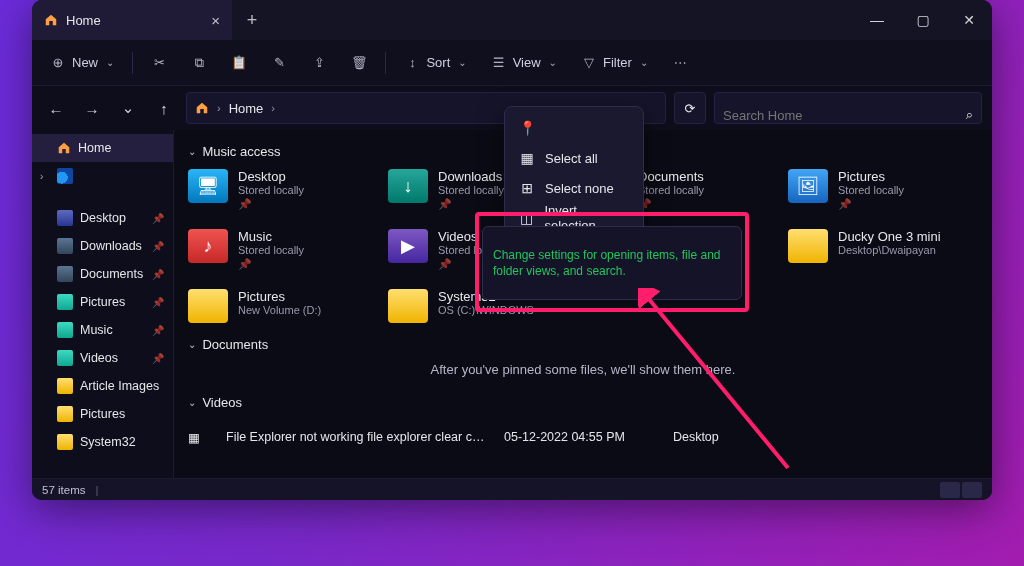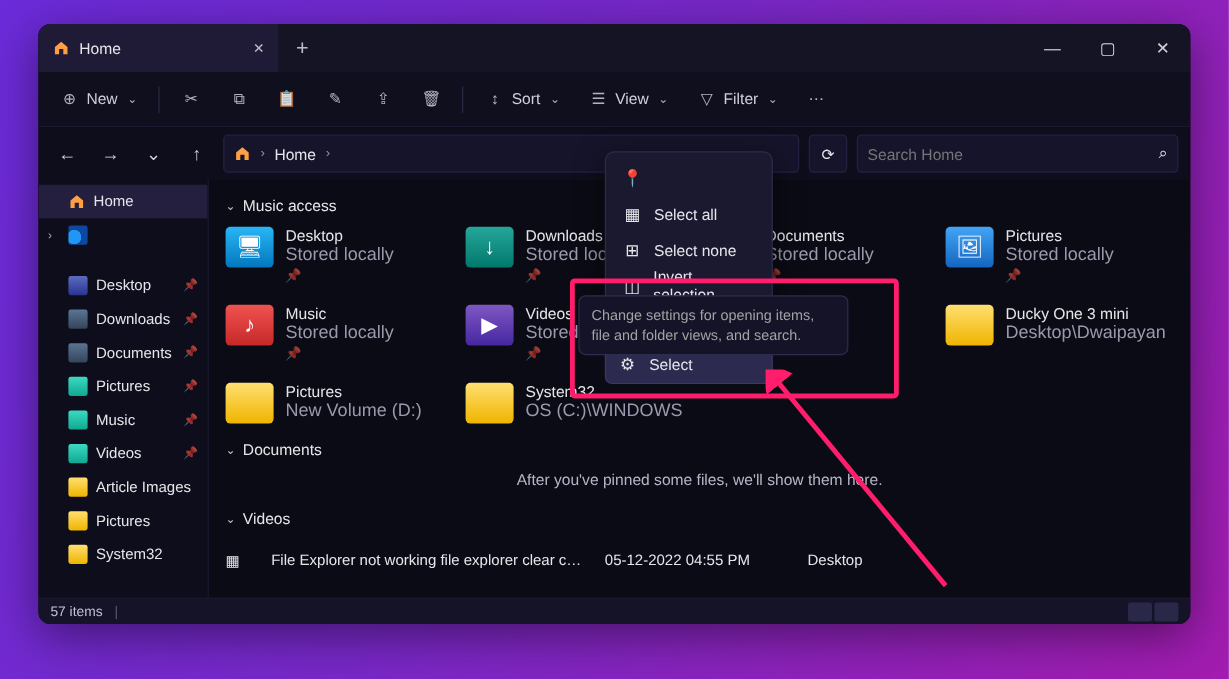--- a/index.html
+++ b/index.html
@@ -2,21 +2,21 @@
 <html><head>
 <meta charset="utf-8">
 <style>
   * { box-sizing: border-box; margin: 0; padding: 0; font-family: "Segoe UI", Arial, sans-serif; }
   body {
     width: 1024px; height: 566px; overflow: hidden;
     background: linear-gradient(120deg, #6b2bd9 0%, #7828c8 45%, #a21caf 100%);
     position: relative;
   }
   .window {
-    position: absolute; left: 32px; top: 20px; width: 960px; height: 500px;
+    position: absolute; left: 32px; top: 0; width: 960px; height: 500px;
     background: #0b0b15; border-radius: 10px; overflow: hidden;
     box-shadow: 0 10px 40px rgba(0,0,0,.45); display: flex; flex-direction: column;
     color: #e6e6ea; font-size: 13px;
   }
   
   .titlebar { display: flex; align-items: center; height: 40px; background: #141425; }
   .tab {
     display: flex; align-items: center; gap: 8px; padding: 0 12px; height: 40px;
     background: #1f1b36; border-top-left-radius: 10px;  width: 200px;
   }
@@ -44,21 +44,21 @@
   }
   .navarrow{ width:28px; height:28px; display:flex; align-items:center; justify-content:center; font-size:15px; opacity:.9;}
   .breadcrumb{
     flex:0 0 480px; height:32px; background:#16142a; border:1px solid #242244;
     border-radius:4px; display:flex; align-items:center; gap:8px; padding:0 8px;
   }
   .bcsep{ opacity:.6; font-size:11px;}
   .refresh{ width:32px; height:32px; display:flex; align-items:center; justify-content:center; border-radius:4px; background:#16142a; border:1px solid #242244;}
   .search{
     flex:1; height:32px; background:#16142a; border:1px solid #242244; border-radius:4px;
-    display:flex; align-items:center; padding:0 8px; gap:8px;
+    display:flex; align-items:flex-end; padding:0 8px; gap:8px;
   }
   .search input{ flex:1; background:transparent; border:none; outline:none; color:#cfcfe0; font-size:13px;}
   
   .body{ flex:1; display:flex; overflow:hidden; }
   .sidebar{ width:142px; background:#0e0d1b; border-right:1px solid #1b1a30; overflow:hidden; padding-top:4px;}
   .sbitem{ display:flex; align-items:center; gap:7px; height:28px; padding:0 8px; font-size:12.5px;}
   .sbitem.active{ background:#251f3f;}
   .sbitem .pin{ margin-left:auto; font-size:10px; opacity:.6;}
   .sbicon{ width:16px; height:16px; display:inline-block; border-radius:2px;}
   .folder-yellow{ background:linear-gradient(#ffdf70,#f0b400);}
@@ -68,37 +68,37 @@
   .icon-display{ background:linear-gradient(#5c6bc0,#283593);}
   .sbexpand{ width:10px; font-size:10px; opacity:.7;}
   
   .content{ flex:1; overflow:auto; padding:6px 14px; position:relative;}
   .section-head{ display:flex; align-items:center; gap:6px; margin:8px 0 10px;}
   .section-head .tri{ font-size:10px; opacity:.8;}
   .grid{ display:grid; grid-template-columns: repeat(4, 190px); gap:18px 10px; margin-bottom:14px;}
   .item{ display:flex; gap:10px; align-items:flex-start;}
   .bigicon{ width:40px; height:34px; border-radius:4px; display:flex; align-items:center; justify-content:center; font-size:18px; color:#fff; flex-shrink:0;}
   .it-label{ font-size:13px;}
-  .it-sub{ font-size:15px; color:#9a99ad;}
+  .it-sub{ font-size:11px; color:#9a99ad;}
   .it-pin{ font-size:11px; opacity:.55; margin-top:2px;}
   .favhint{ text-align:center; color:#b7b6c9; font-size:13px; margin:10px 0 18px;}
   .recentrow{ display:flex; align-items:center; gap:18px; height:34px; font-size:12.5px;}
   .recentrow .rlabel{ width:260px; white-space:nowrap; overflow:hidden; text-overflow:ellipsis;}
   
   .ctxmenu{
     position:absolute; left:472px; top:106px; width:140px;
     background:#1a1930; border:1px solid #2e2c4e; border-radius:8px; padding:6px;
     box-shadow:0 8px 24px rgba(0,0,0,.55); z-index:20;
   }
   .ctxitem{ display:flex; align-items:center; gap:10px; height:30px; padding:0 8px; border-radius:4px; font-size:13px;}
   .ctxicon{ width:16px; text-align:center; font-size:14px;}
   .tooltip{
-    position:absolute; left:450px; top:226px; width:225px;
-    background:#141328; border:1px solid #2e2c4e; border-radius:6px; padding:8px 10px;
-    font-size:12px; color:#a3a3a3; z-index:22; line-height:1.35;
+    position:absolute; left:450px; top:226px; width:260px;
+    background:#141328; border:1px solid #2e2c4e; border-radius:6px; padding:20px 10px;
+    font-size:12px; color:#22c55e; z-index:22; line-height:1.35;
   }
   .optitem{
     position:absolute; left:472px; top:266px; width:140px; height:34px;
     background:#2c2a4f; border:1px solid #3a3763; border-radius:6px;
     display:flex; align-items:center; gap:10px; padding:0 10px; z-index:21;
   }
   .redbox{
     position:absolute; left:443px; top:212px; width:274px; height:100px;
     border:4px solid #ff1d6c; border-radius:4px; z-index:25; pointer-events:none;
   }

